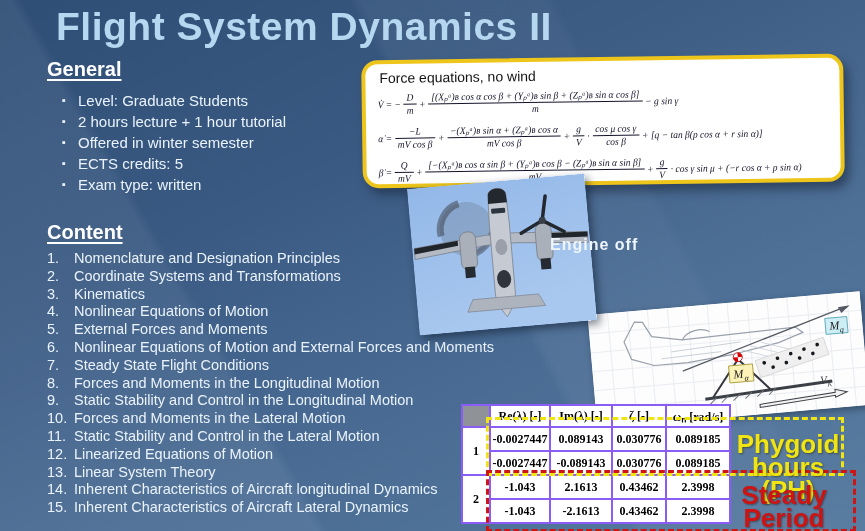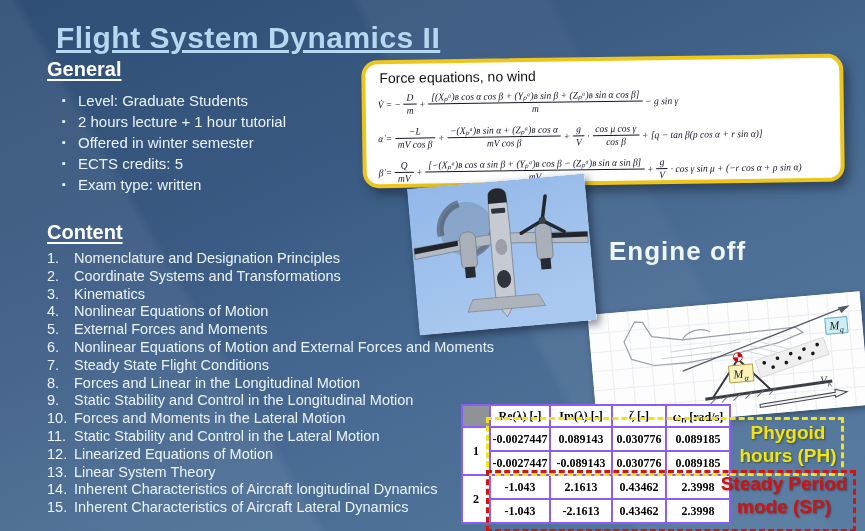--- a/index.html
+++ b/index.html
@@ -8,22 +8,22 @@
     background:linear-gradient(155deg,#2f4e75 0%,#3a5a83 35%,#4a6c94 65%,#567a9f 100%);
     font-family:"Liberation Sans",sans-serif;
   }
   .stage::before{
     content:"";position:absolute;inset:0;z-index:0;pointer-events:none;
     background:
       linear-gradient(62deg,rgba(255,255,255,0) 55%,rgba(255,255,255,0.05) 56%,rgba(255,255,255,0.05) 72%,rgba(255,255,255,0.02) 73%),
       linear-gradient(240deg,rgba(255,255,255,0) 72%,rgba(255,255,255,0.06) 73%,rgba(255,255,255,0.06) 100%);
   }
   .title{
-    position:absolute;left:56px;top:21px;margin:0;z-index:1;
-    font-size:30px;font-weight:bold;letter-spacing:.5px;color:#b5d8f0;text-decoration:underline;
+    position:absolute;left:56px;top:5px;margin:0;z-index:1;
+    font-size:39px;font-weight:bold;letter-spacing:.5px;color:#b5d8f0;
   }
   .sec-head{
     position:absolute;z-index:1;color:#ffffff;font-size:20px;font-weight:bold;
     text-decoration:underline;text-underline-offset:3px;
   }
   .general-head{left:47px;top:58px;}
   .content-head{left:47px;top:221px;}
   ul.general{
     position:absolute;left:58px;top:86px;z-index:1;margin:4px;padding:0;list-style:none;
   }
@@ -53,22 +53,22 @@
   .frac{display:inline-flex;flex-direction:column;text-align:center;line-height:1.12;}
   .frac .num{display:block;border-bottom:1px solid #14142b;padding:0 3px;}
   .frac .den{display:block;padding:0 3px;}
   
   .photo{
     position:absolute;left:413px;top:181px;width:178px;height:147px;z-index:3;
     transform:rotate(-5deg);box-shadow:3px 4px 9px rgba(10,20,35,0.5);
   }
   .photo svg{display:block;width:100%;height:100%;}
   .engine-off{
-    position:absolute;left:609px;top:236px;z-index:4;
-    color:#eef5fb;font-size:26px;font-weight:bold;letter-spacing:1px;
+    position:absolute;left:550px;top:236px;z-index:4;
+    color:#eef5fb;font-size:16px;font-weight:bold;letter-spacing:1px;
   }
   
   .sketch{
     position:absolute;left:592px;top:303px;width:273px;height:114px;z-index:1;
     transform:rotate(-5deg);background:#fcfcfd;box-shadow:2px 3px 7px rgba(10,20,35,0.4);
   }
   .sketch svg{display:block;width:100%;height:100%;}
   
   table.eig{
     position:absolute;left:461px;top:404px;z-index:5;border-collapse:collapse;table-layout:fixed;
@@ -84,21 +84,21 @@
   td.grp{font-size:13px;}
   
   .dash-yellow{
     position:absolute;left:486px;top:417px;width:352px;height:53px;z-index:6;
     border:3px dashed #f0e412;pointer-events:none;
   }
   .dash-red{
     position:absolute;left:486px;top:470px;width:364px;height:56px;z-index:6;
     border:3px dashed #cf1513;pointer-events:none;
   }
-  .mode-label{position:absolute;z-index:7;text-align:center;font-weight:bold;font-size:19px;line-height:23px;}
+  .mode-label{position:absolute;z-index:7;text-align:center;font-weight:bold;font-size:26px;line-height:23px;margin-top:12px;}
   .mode-phygoid{left:727px;top:421px;width:122px;color:#f0e412;text-shadow:1px 1px 2px rgba(40,40,0,0.55);}
   .mode-sp{left:710px;top:472px;width:148px;color:#ce1412;text-shadow:1px 1px 2px rgba(40,0,0,0.45);}
 </style>
 </head>
 <body>
 
 <div class="stage">
 
   <h1 class="title">Flight System Dynamics II</h1>
 
@@ -194,21 +194,21 @@
     <li>
         <span class="cn">6.</span>
         <span class="ct">Nonlinear Equations of Motion and External Forces and Moments</span>
       </li>
     <li>
         <span class="cn">7.</span>
         <span class="ct">Steady State Flight Conditions</span>
       </li>
     <li>
         <span class="cn">8.</span>
-        <span class="ct">Forces and Linear in the Longitudinal Motion</span>
+        <span class="ct">Forces and Moments in the Longitudinal Motion</span>
       </li>
     <li>
         <span class="cn">9.</span>
         <span class="ct">Static Stability and Control in the Longitudinal Motion</span>
       </li>
     <li>
         <span class="cn">10.</span>
         <span class="ct">Forces and Moments in the Lateral Motion</span>
       </li>
     <li>

